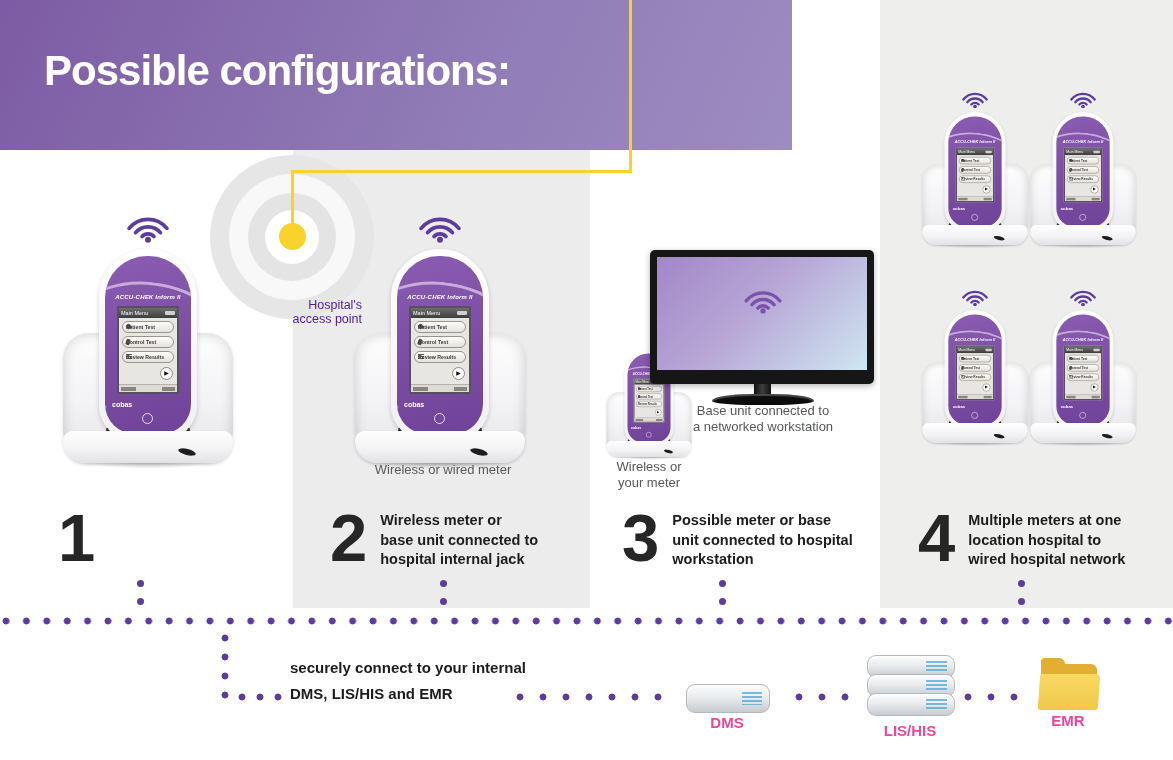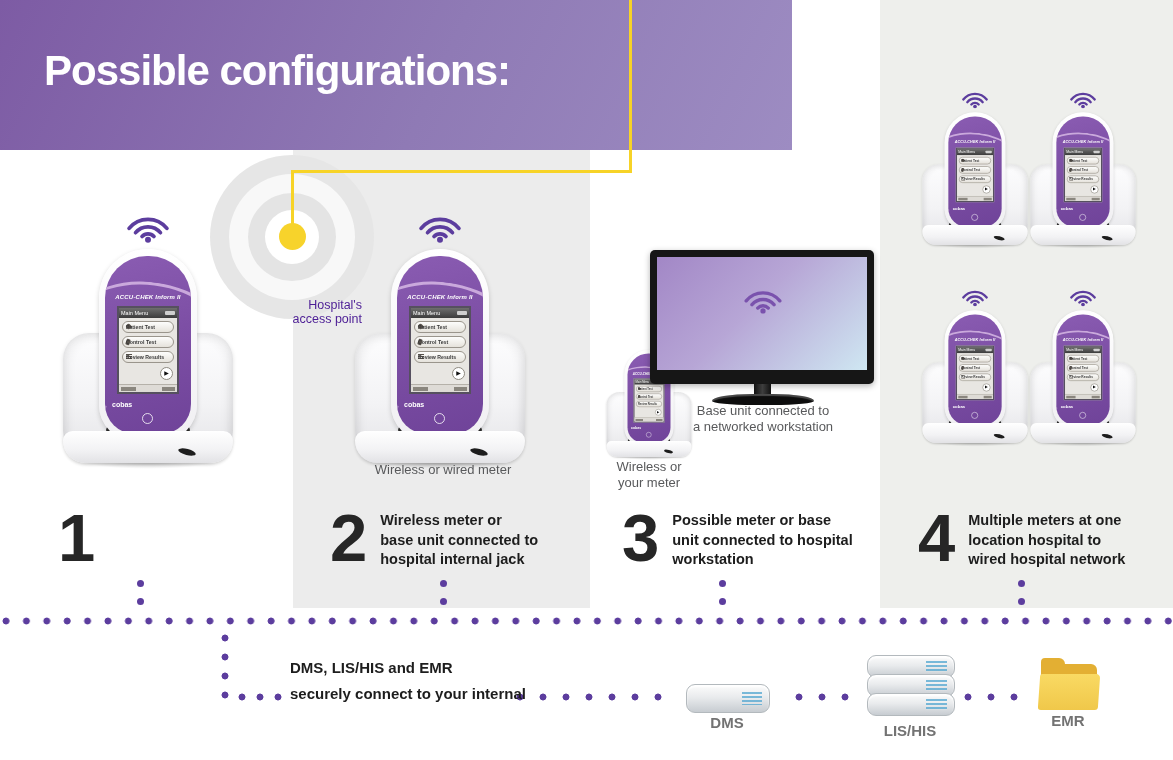--- a/index.html
+++ b/index.html
@@ -107,21 +107,21 @@
   
   .server{border:1px solid #b3b9bd;border-radius:9px;
           background:linear-gradient(180deg,#fcfcfc 0%,#e9ebed 45%,#c7ccd1 100%);
           box-shadow:inset 0 2px 2px #ffffff;}
   .server:after{content:"";position:absolute;right:7px;top:25%;width:24%;height:50%;
           background:repeating-linear-gradient(180deg,rgba(90,170,210,0.8) 0 1.6px,rgba(255,255,255,0.1) 1.6px 4px);}
   .folder-back{left:1041px;top:664px;width:56px;height:44px;border-radius:3px 6px 4px 4px;background:#e3af33;}
   .folder-tab{left:1041px;top:658px;width:24px;height:10px;border-radius:4px 6px 0 0;background:#e3af33;}
   .folder-front{left:1039px;top:674px;width:60px;height:36px;border-radius:2px 4px 3px 3px;
                 background:linear-gradient(180deg,#f9da63,#f0c84a);transform:skewX(-4deg);}
-  .sys-label{font-size:15px;font-weight:bold;color:#737373;text-align:center;}
+  .sys-label{font-size:15px;font-weight:bold;color:#ec4899;text-align:center;}
 
   .footer-text{left:290px;top:655px;width:240px;font-size:15px;font-weight:bold;color:#1d1d1d;line-height:26px;}
 </style>
 </head>
 <body>
 
 <div class="abs panel-col2"></div>
 <div class="abs panel-col4"></div>
 
 <div class="abs header">
@@ -478,22 +478,22 @@
 
 <div class="abs dots-h" style="left:2px;top:617px;width:1171px;"></div>
 
 <div class="abs dots-v" style="left:221px;top:634px;height:72px;"></div>
 <div class="abs dots-h-s" style="left:238px;top:693px;width:52px;"></div>
 <div class="abs dots-h-m" style="left:516px;top:693px;width:150px;"></div>
 <div class="abs dots-h-m" style="left:795px;top:693px;width:62px;"></div>
 <div class="abs dots-h-m" style="left:964px;top:693px;width:62px;"></div>
 
 <div class="abs footer-text">
+  <div>securely connect to your internal</div>
   <div>DMS, LIS/HIS and EMR</div>
-  <div>securely connect to your internal</div>
 </div>
 
 <div class="abs server" style="left:686px;top:684px;width:82px;height:27px;"></div>
 <div class="abs sys-label" style="left:687px;top:714px;width:80px;">DMS</div>
 
 <div class="abs server" style="left:867px;top:655px;width:86px;height:21px;"></div>
 <div class="abs server" style="left:867px;top:674px;width:86px;height:21px;"></div>
 <div class="abs server" style="left:867px;top:693px;width:86px;height:21px;"></div>
 <div class="abs sys-label" style="left:870px;top:722px;width:80px;">LIS/HIS</div>
 

